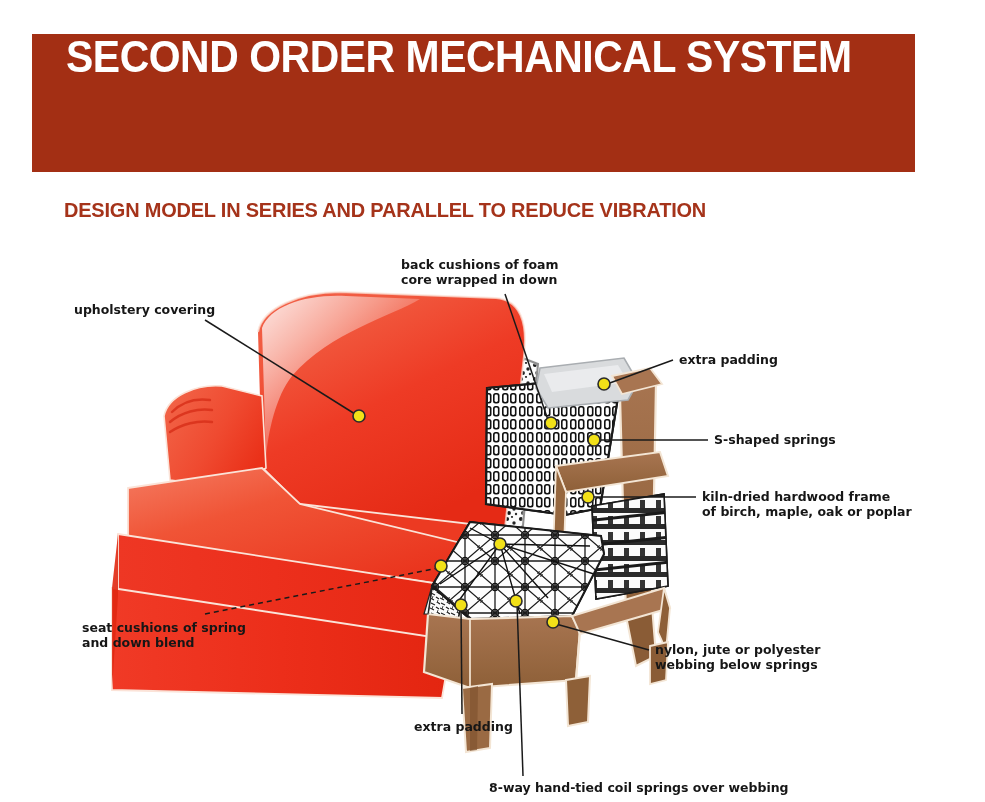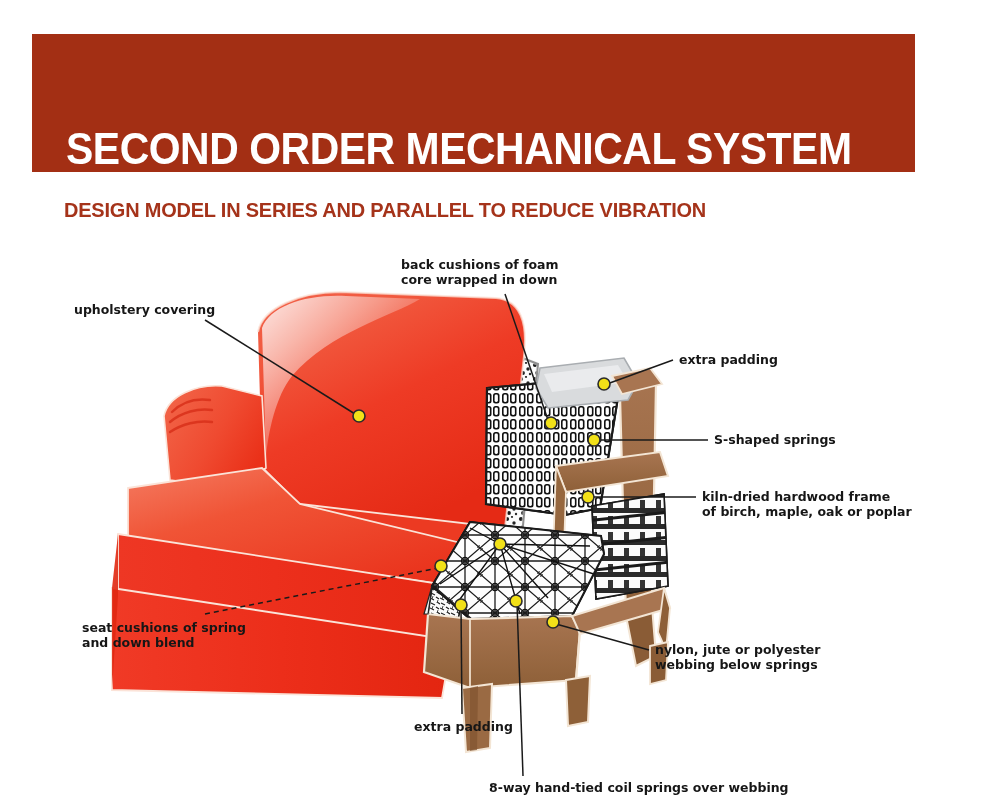--- a/index.html
+++ b/index.html
@@ -26,21 +26,21 @@
 
   
   .title-banner {
     position: absolute;
     left: 32px;
     top: 34px;
     width: 883px;
     height: 138px;
     background: #A32F14;
     display: flex;
-    align-items: flex-end;
+    align-items: flex-start;
   }
   .title-text {
     color: #ffffff;
     font-family: "Liberation Sans Narrow", "Liberation Sans", sans-serif;
     font-weight: bold;
     font-size: 44px;
     letter-spacing: -0.5px;
     line-height: 1.05;
     margin-left: 34px;
     transform: scaleX(0.93);

